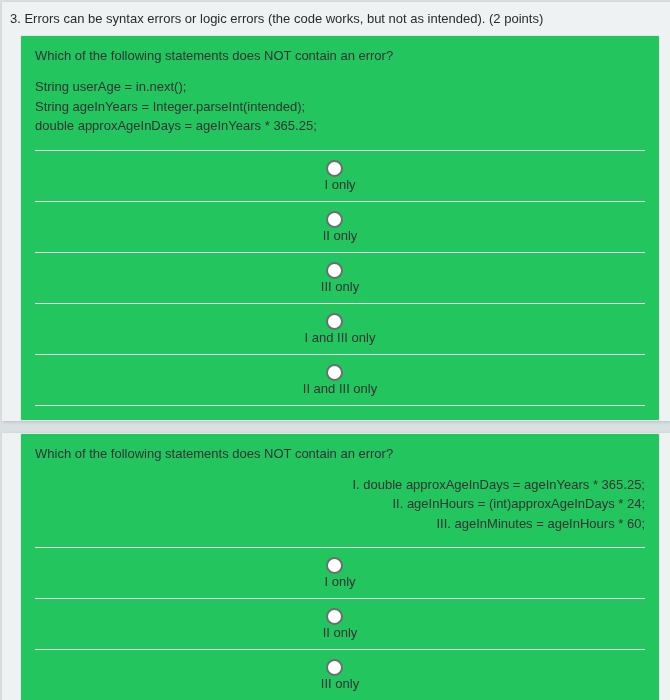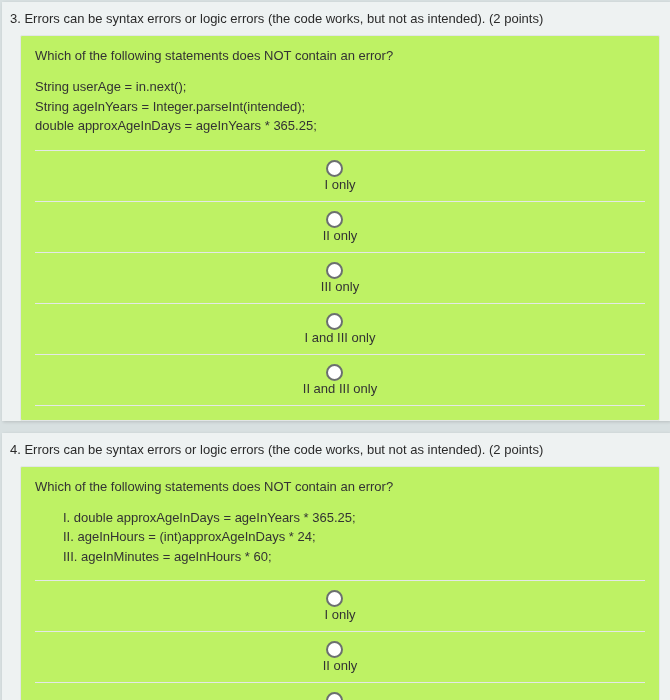--- a/index.html
+++ b/index.html
@@ -17,39 +17,40 @@
     margin: 2px 0 12px 2px;
     box-shadow: 1px 1px 3px rgba(0,0,0,0.15);
   }
   .q-header {
     padding: 9px 12px 9px 8px;
     font-size: 13px;
     color: #2a2a2a;
     border-bottom: 0;
   }
   .q-body {
-    background: #bef264;
+    background: #22c55e;
     margin: 0 10px 0 18px;
     padding: 12px 14px 14px 14px;
     border: 1px solid #e2e6e6;
     border-radius: 2px;
   }
   .prompt {
     margin-bottom: 14px;
     color: #333;
   }
   .code-block {
     font-family: Verdana, Geneva, sans-serif;
     font-size: 13px;
     color: #333;
     line-height: 1.5;
     margin-bottom: 14px;
   }
   .code-block-indent {
     padding-left: 28px;
+    text-align: right;
   }
   .option-row {
     display: flex;
     align-items: center;
     padding: 9px 2px;
     border-top: 1px solid #e4e8e8;
     flex-direction: column;
   }
   .option-row:last-child { border-bottom: 1px solid #e4e8e8; }
   .radio {
@@ -95,21 +96,20 @@
       <div class="option-label">I and III only</div>
     </div>
     <div class="option-row">
       <div class="radio"></div>
       <div class="option-label">II and III only</div>
     </div>
   </div>
 </div>
 
 <div class="question-block">
-  <div class="q-header">4. Errors can be syntax errors or logic errors (the code works, but not as intended). (2 points)</div>
   <div class="q-body">
     <div class="prompt">Which of the following statements does NOT contain an error?</div>
     <div class="code-block code-block-indent">
       <div>I. double approxAgeInDays = ageInYears * 365.25;</div>
       <div>II. ageInHours = (int)approxAgeInDays * 24;</div>
       <div>III. ageInMinutes = ageInHours * 60;</div>
     </div>
     <div class="option-row">
       <div class="radio"></div>
       <div class="option-label">I only</div>

